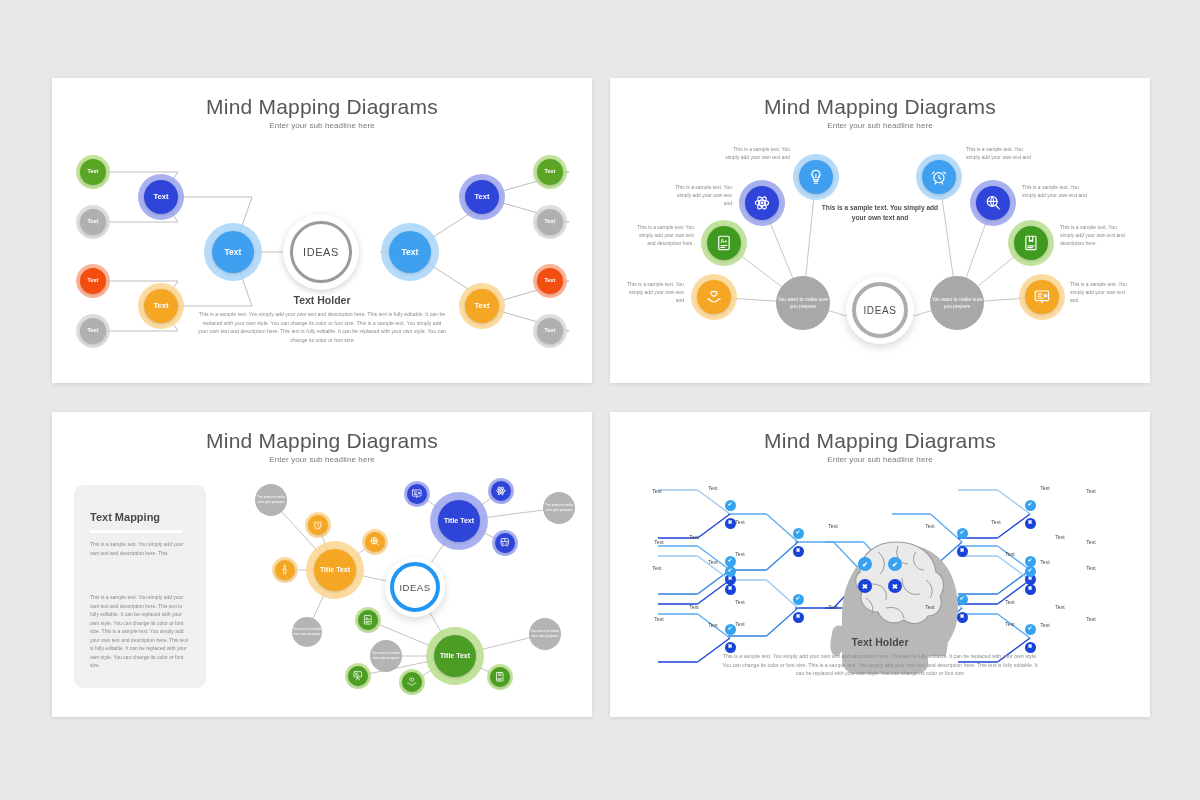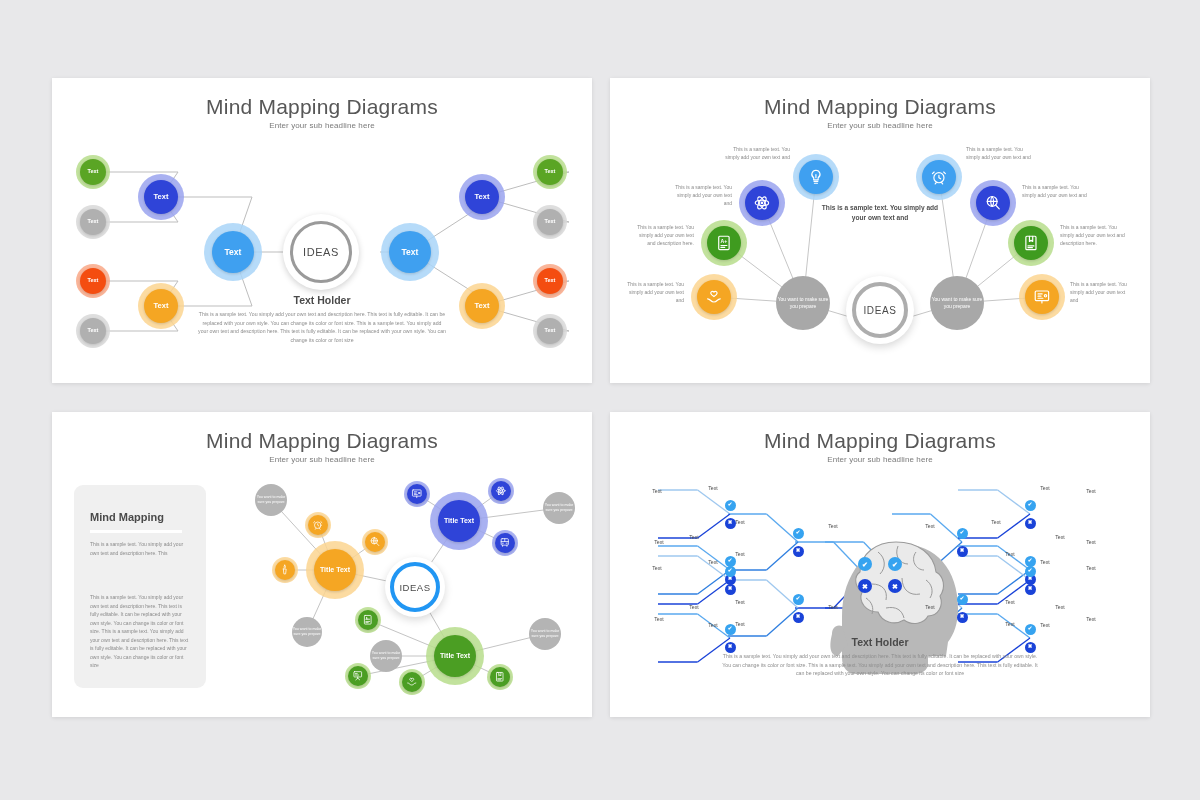--- a/index.html
+++ b/index.html
@@ -298,21 +298,21 @@
     <div class="s2-ideas" id="s2-ideas" style="left: 236px; top: 198px; width: 68px; height: 68px;">
       <div class="ring" style="left: 6px; top: 6px; width: 48px; height: 48px;"></div>
       <span>IDEAS</span>
     </div>
   </div>
 
   <div class="slide" id="slide-3">
     <div class="s-title">Mind Mapping Diagrams</div>
     <div class="s-sub">Enter your sub headline here</div>
     <div class="panel" style="left:22px;top:73px;width:132px;height:203px;"></div>
-    <div class="panel-title" style="left:38px;top:99px;">Mind Mapping</div>
+    <div class="panel-title" style="left:38px;top:99px;">Text Mapping</div>
     <div class="panel-rule" style="left:38px;top:118px;width:92px;"></div>
     <div class="panel-p" style="left:38px;top:128px;width:102px;">This is a sample text. You simply add your own text and description here. This</div>
     <div class="panel-p" style="left:38px;top:181px;width:102px;">This is a sample text. You simply add your own text and description here. This text is fully editable. It can be replaced with your own style. You can change its color or font size. This is a sample text. You simply add your own text and description here. This text is fully editable. It can be replaced with your own style. You can change its color or font size</div>
     <svg id="s3-lines" width="540" height="305" style="position:absolute;left:0;top:0;">
         <line x1="283" y1="158" x2="363" y2="175" stroke="#c4c4c4" stroke-width="1"></line>
         <line x1="407" y1="109" x2="363" y2="175" stroke="#c4c4c4" stroke-width="1"></line>
         <line x1="403" y1="244" x2="363" y2="175" stroke="#c4c4c4" stroke-width="1"></line>
         <line x1="266" y1="113" x2="283" y2="158" stroke="#c4c4c4" stroke-width="1"></line>
         <line x1="323" y1="130" x2="283" y2="158" stroke="#c4c4c4" stroke-width="1"></line>
         <line x1="233" y1="158" x2="283" y2="158" stroke="#c4c4c4" stroke-width="1"></line>

